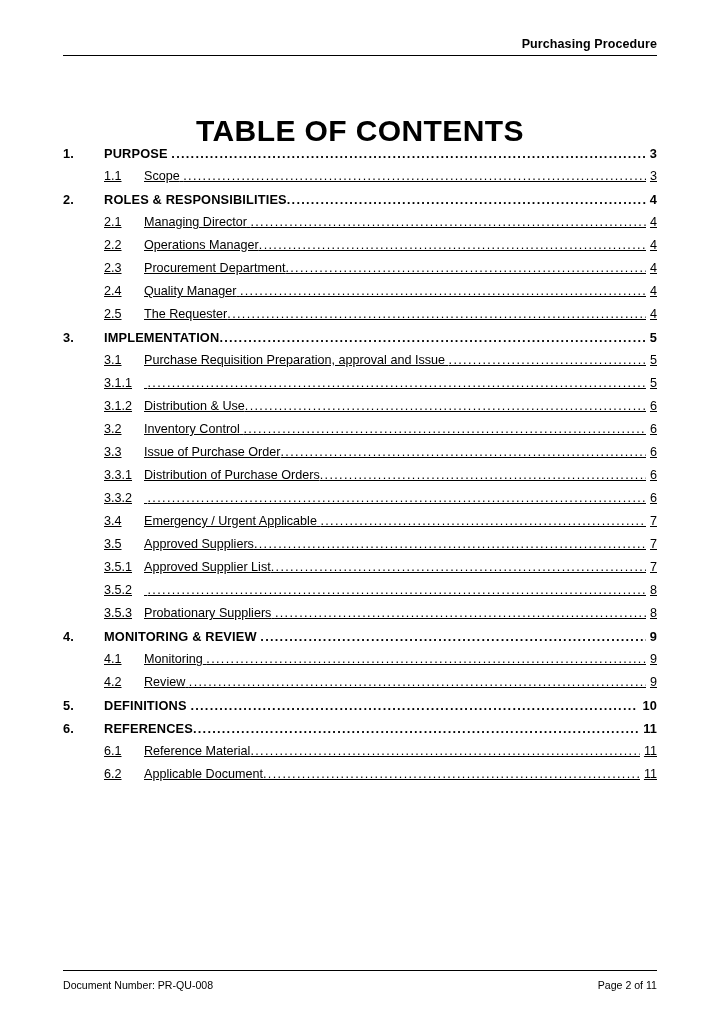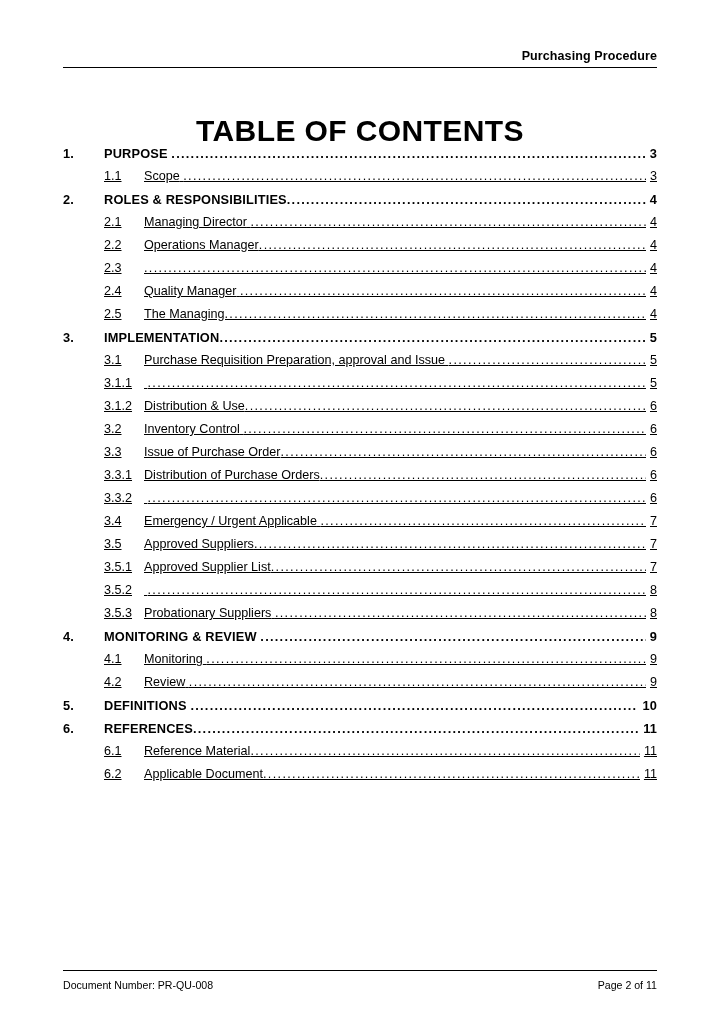--- a/index.html
+++ b/index.html
@@ -21,21 +21,21 @@
     left: 0; top: 0;
     width: 724px;
     height: 1024px;
     background: #ffffff;
   }
 
   
   .header {
     position: absolute;
     left: 63px;
-    top: 48px;
+    top: 36px;
     width: 594px;
   }
   .header-title {
     text-align: right;
     font-size: 12.5px;
     font-weight: bold;
     line-height: 16px;
     letter-spacing: 0.1px;
   }
   .header-rule {
@@ -176,34 +176,35 @@
       </div>
       <div class="toc-row lvl2">
         <span class="num">2.2</span>
         <span class="label">Operations Manager</span>
         <span class="gap" style="white-space: pre;"></span>
         <span class="leader">...........................................................................................................................................</span>
         <span class="pageno">4</span>
       </div>
       <div class="toc-row lvl2">
         <span class="num">2.3</span>
+        <span class="label">Procurement Department</span>
         <span class="gap" style="white-space: pre;"></span>
         <span class="leader">...........................................................................................................................................</span>
         <span class="pageno">4</span>
       </div>
       <div class="toc-row lvl2">
         <span class="num">2.4</span>
         <span class="label">Quality Manager</span>
         <span class="gap" style="white-space: pre;"> </span>
         <span class="leader">...........................................................................................................................................</span>
         <span class="pageno">4</span>
       </div>
       <div class="toc-row lvl2">
         <span class="num">2.5</span>
-        <span class="label">The Managing</span>
+        <span class="label">The Requester</span>
         <span class="gap" style="white-space: pre;"></span>
         <span class="leader">...........................................................................................................................................</span>
         <span class="pageno">4</span>
       </div>
       <div class="toc-row lvl1">
         <span class="num">3.</span>
         <span class="label">IMPLEMENTATION</span>
         <span class="gap" style="white-space: pre;"></span>
         <span class="leader">...........................................................................................................................................</span>
         <span class="pageno">5</span>

